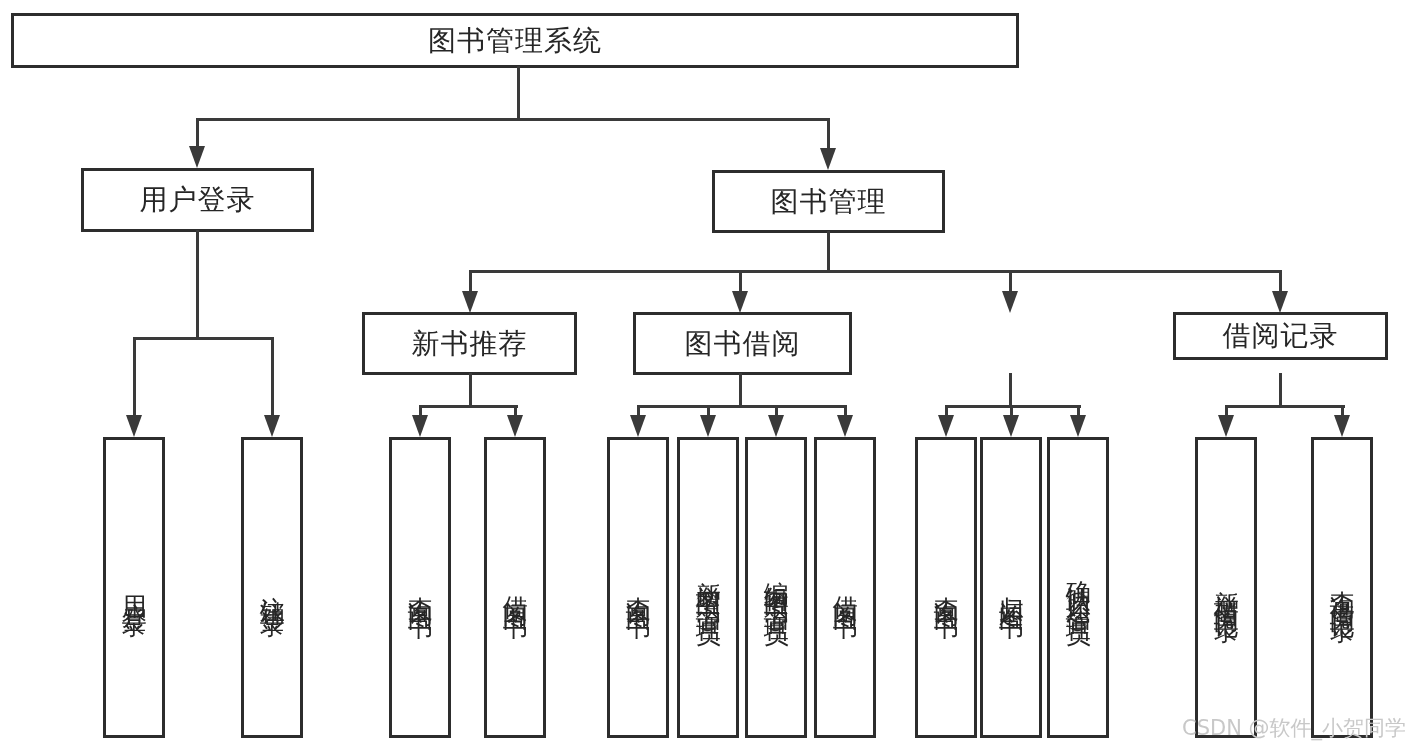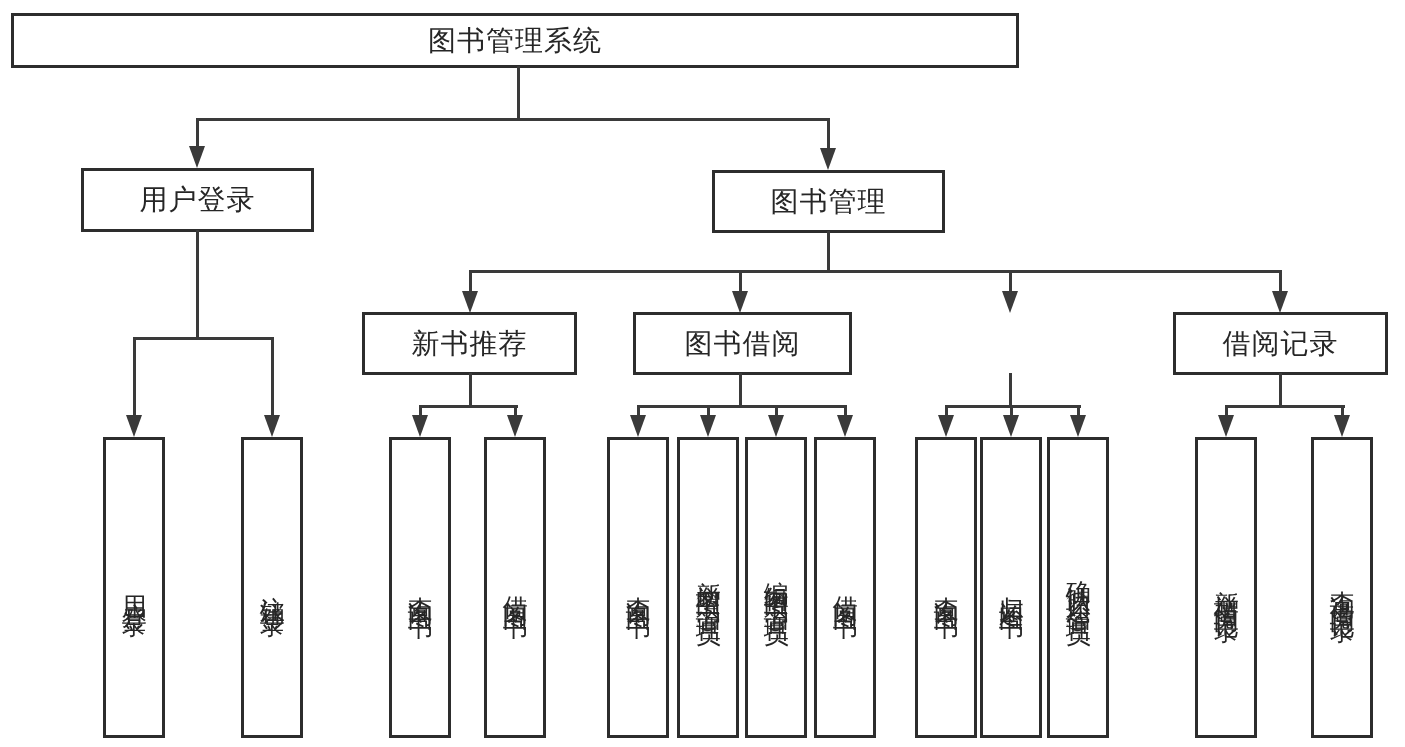--- a/index.html
+++ b/index.html
@@ -45,21 +45,21 @@
   <div class="box" style="left:712px;top:170px;width:233px;height:63px">
     <span class="hdr">图书管理</span>
   </div>
 
   <div class="box" style="left:362px;top:312px;width:215px;height:63px">
     <span class="hdr">新书推荐</span>
   </div>
   <div class="box" style="left:633px;top:312px;width:219px;height:63px">
     <span class="hdr">图书借阅</span>
   </div>
-  <div class="box" style="left:1173px;top:312px;width:215px;height:63px">
+  <div class="box" style="left:1173px;top:312px;width:215px;height:48px">
     <span class="hdr">借阅记录</span>
   </div>
 
   <div class="box leaf" style="left:103px;top:437px;width:62px;height:301px">
     <span class="vtext">用户登录</span>
   </div>
   <div class="box leaf" style="left:241px;top:437px;width:62px;height:301px">
     <span class="vtext">注销登录</span>
   </div>
 
@@ -154,14 +154,15 @@
   <div class="vl" style="left:1010px;top:405px;height:13px"></div>
   <div class="arrow" style="left:1003px;top:415px"></div>
   <div class="vl" style="left:1077px;top:405px;height:13px"></div>
   <div class="arrow" style="left:1070px;top:415px"></div>
 
   <div class="vl" style="left:1225px;top:405px;height:13px"></div>
   <div class="arrow" style="left:1218px;top:415px"></div>
   <div class="vl" style="left:1341px;top:405px;height:13px"></div>
   <div class="arrow" style="left:1334px;top:415px"></div>
 
+  <div class="watermark">CSDN @软件_小贺同学</div>
 
 </div>
 
 </body></html>

